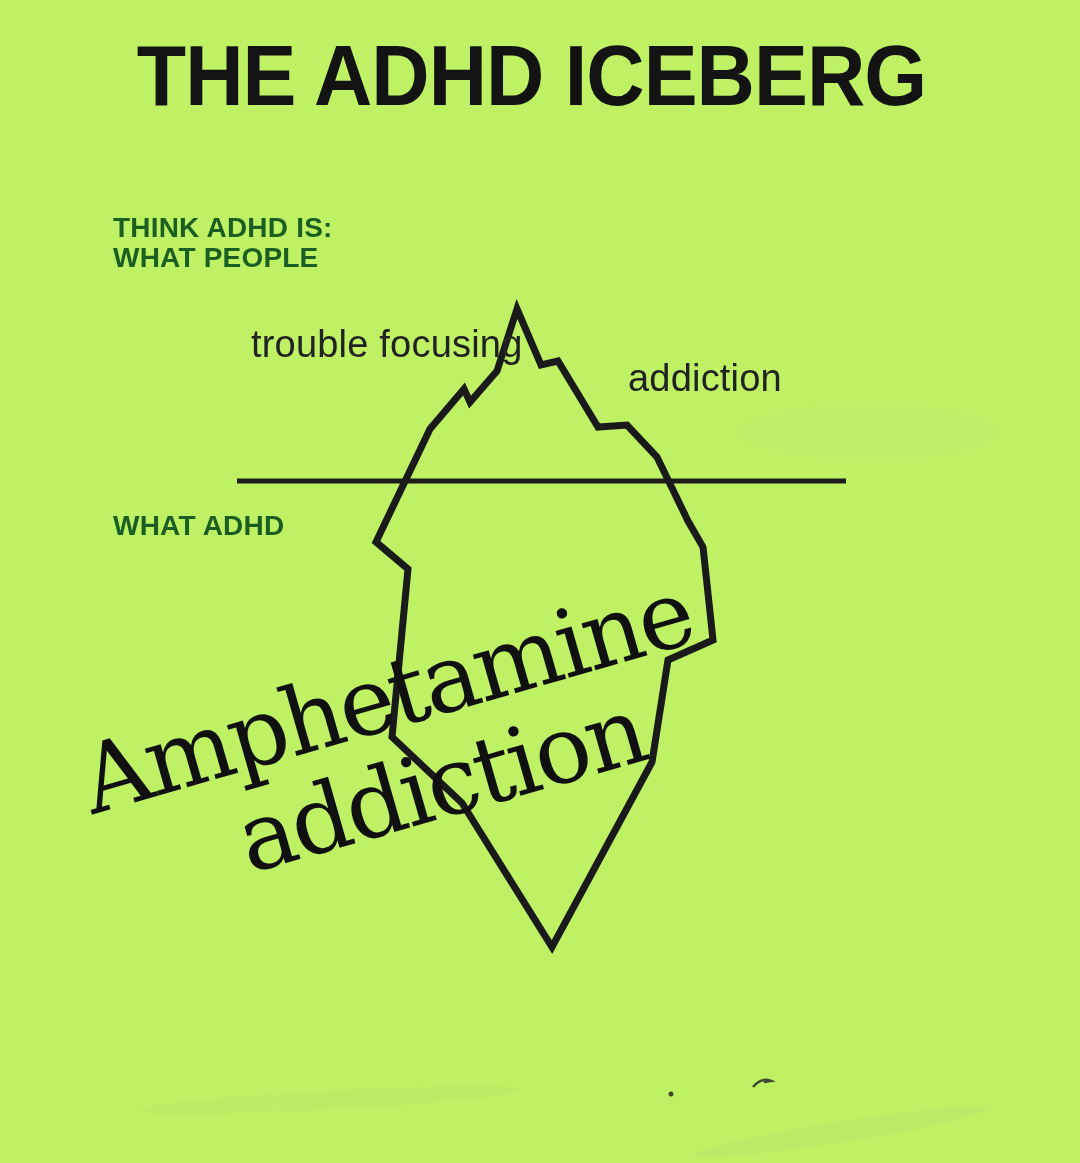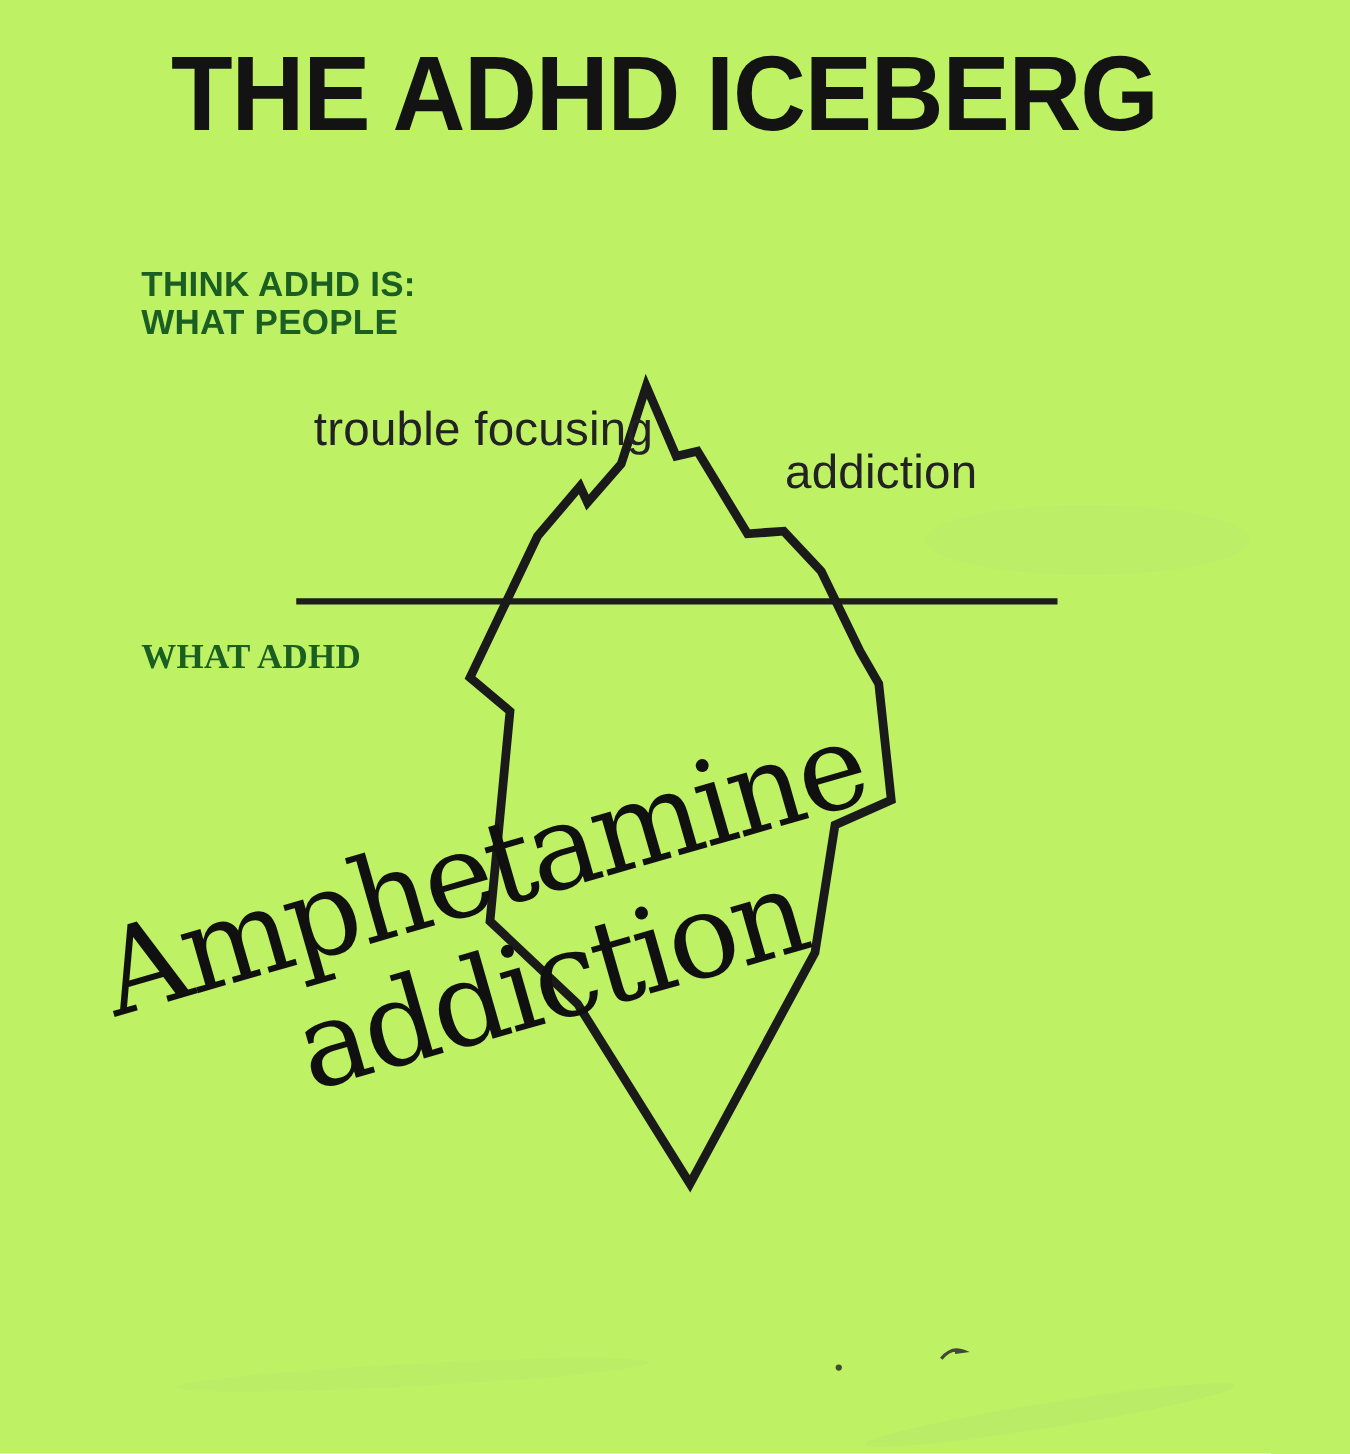--- a/index.html
+++ b/index.html
@@ -16,21 +16,21 @@
     letter-spacing:-1px;line-height:1;color:#131313;
     transform:scaleX(0.95);transform-origin:center;white-space:nowrap;
   }
 
   .green-heading{
     position:absolute;left:113px;margin:0;
     font-size:28px;font-weight:bold;line-height:30px;
     color:#1a5e22;letter-spacing:0.2px;
   }
   .gh-above{top:213px;}
-  .gh-below{top:511px;font-family:Liberation Serif, serif;}
+  .gh-below{top:511px;}
   .green-heading span{display:block;}
 
   .surface-label{
     position:absolute;font-size:38px;line-height:34px;color:#222222;
     letter-spacing:0.2px;white-space:nowrap;
   }
   .lbl-focus{left:251px;top:327px;}
   .lbl-fidget{left:628px;top:361px;}
 
   .underwater-text{

